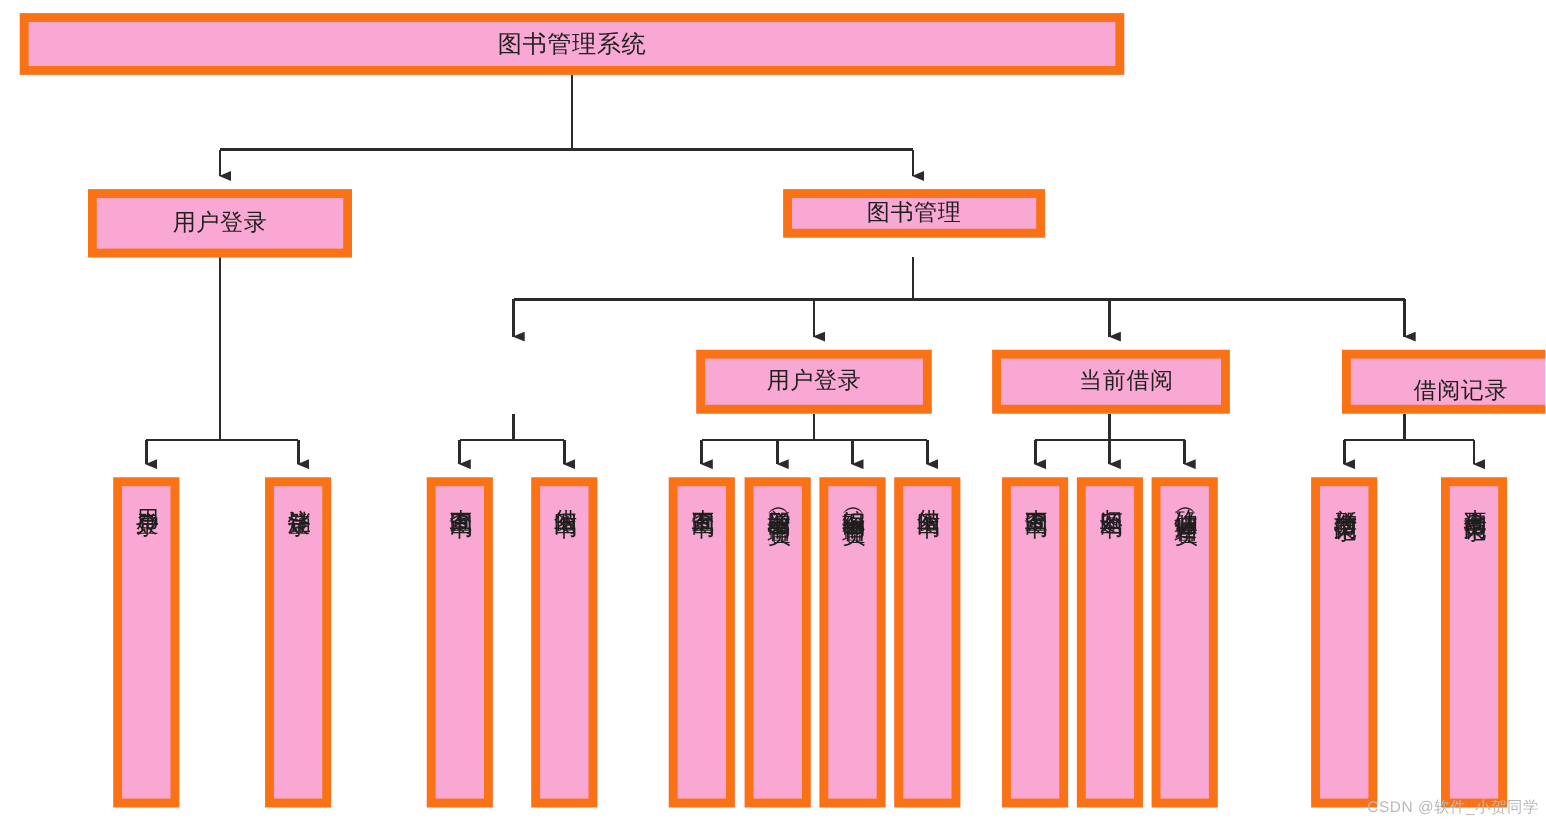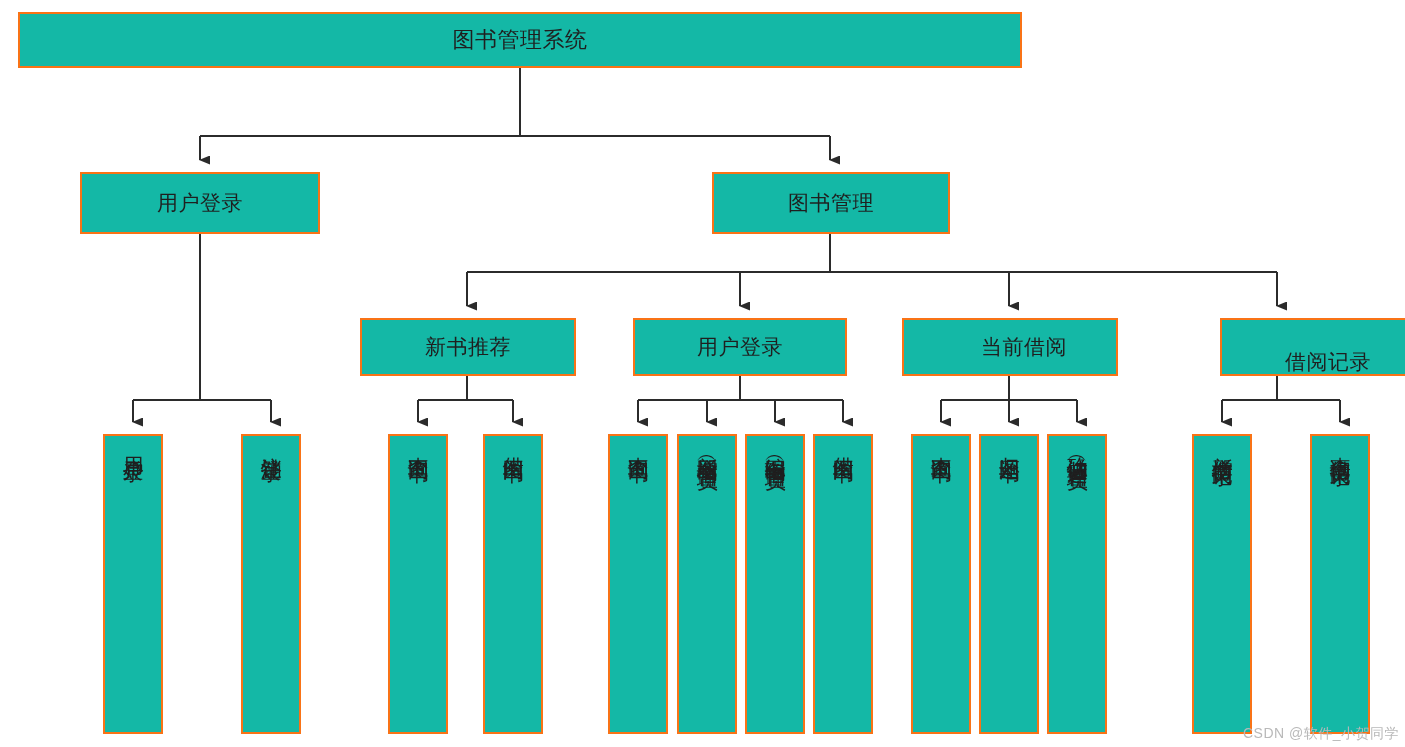--- a/index.html
+++ b/index.html
@@ -23,22 +23,22 @@
     position: absolute;
     left: 0;
     top: 0;
     width: 1405px;
     height: 747px;
     pointer-events: none;
   }
   .node {
     position: absolute;
     box-sizing: border-box;
-    background: #14b8a6;
-    border: 2px solid #f97316;
+    background: #f9a8d4;
+    border: 8px solid #f97316;
     display: flex;
     align-items: center;
     justify-content: center;
     text-align: center;
     z-index: 2;
   }
   .node-label {
     font-size: 21px;
     line-height: 1.2;
     letter-spacing: 0.5px;
@@ -136,27 +136,24 @@
   </svg>
 
   <div class="node root horizontal" style="left:18px; top:12px; width:1004px; height:56px;">
     <span class="node-label">图书管理系统</span>
   </div>
 
   <div class="node horizontal" style="left:80px; top:172px; width:240px; height:62px;">
     <span class="node-label">用户登录</span>
   </div>
 
-  <div class="node horizontal" style="left:712px; top:172px; width:238px; height:62px;">
+  <div class="node horizontal" style="left:712px; top:172px; width:238px; height:44px;">
     <span class="node-label">图书管理</span>
   </div>
 
-  <div class="node horizontal" style="left:360px; top:318px; width:216px; height:58px;">
-    <span class="node-label">新书推荐</span>
-  </div>
 
   <div class="node horizontal" style="left:633px; top:318px; width:214px; height:58px;">
     <span class="node-label">用户登录</span>
   </div>
 
   <div class="node horizontal" style="left:902px; top:318px; width:216px; height:58px;padding-left:28px;">
     <span class="node-label">当前借阅</span>
   </div>
 
   <div class="node horizontal" style="left:1220px; top:318px; width:216px; height:58px;align-items:flex-end;">

